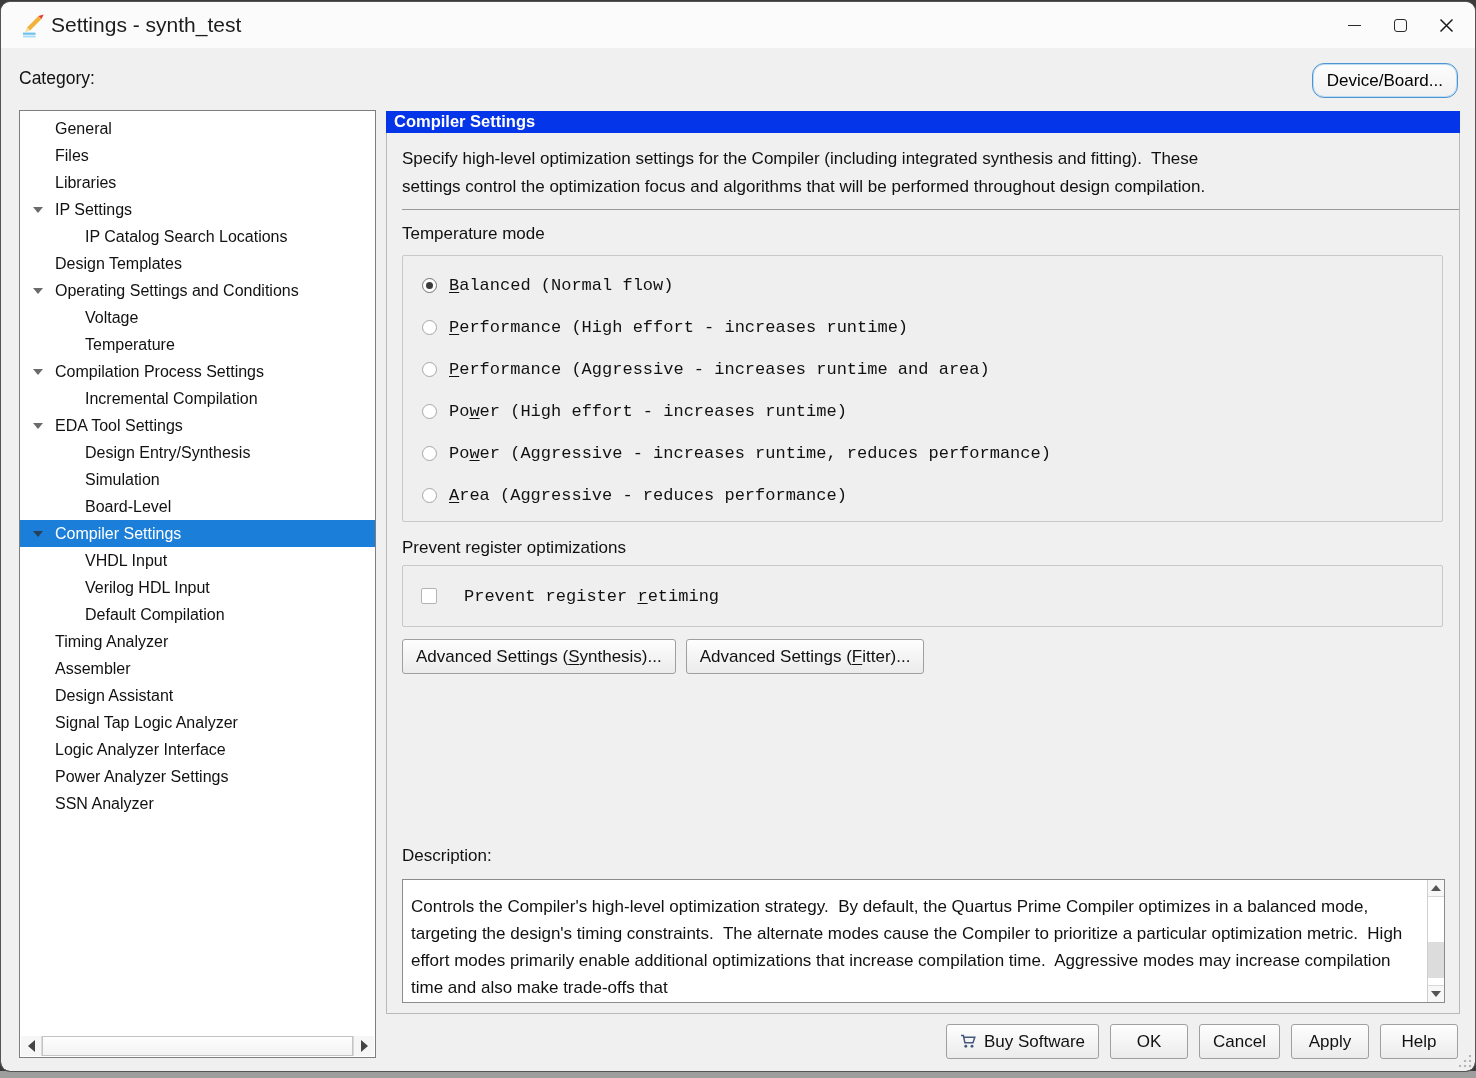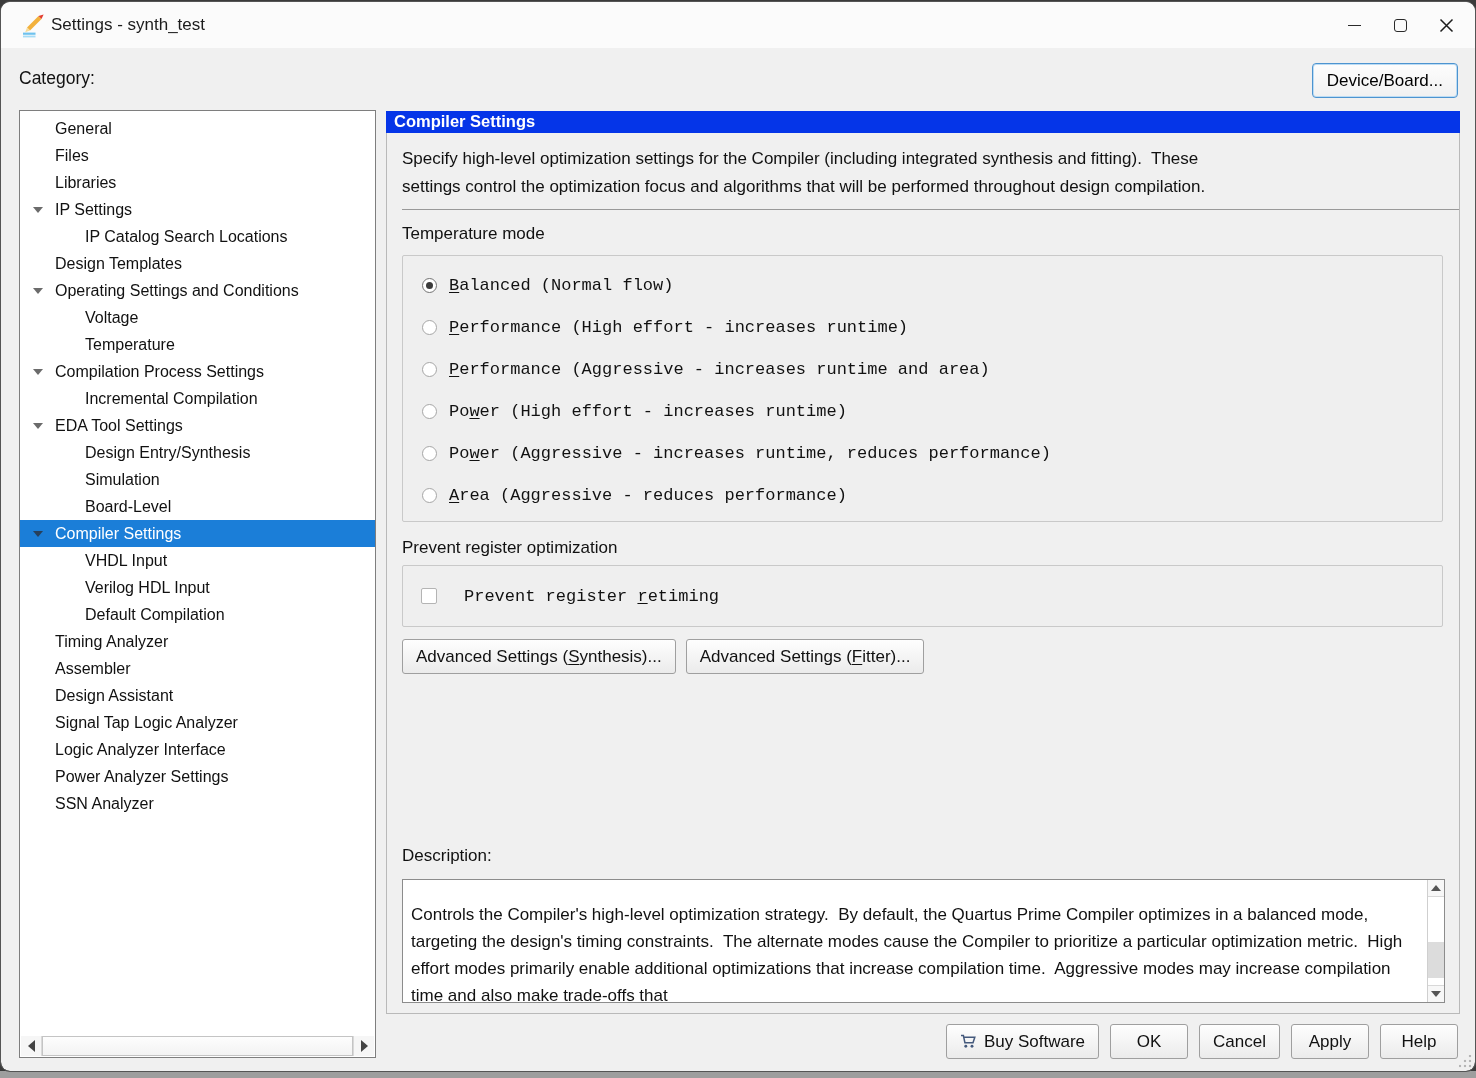--- a/index.html
+++ b/index.html
@@ -15,34 +15,34 @@
     content:""; position:absolute; left:0; right:0; bottom:0; height:7px; background:#9e9e9e;
   }
   .window{
     position:absolute; left:1px; top:2px; right:1px; bottom:7px;
     background:#f0f0f0; border-radius:9px; overflow:hidden;
     outline:1px solid #555; z-index:1;
   }
   
   .titlebar{ position:absolute; left:0; top:0; right:0; height:46px; background:#fbfbfb; }
   .title-icon{ position:absolute; left:18px; top:10px; width:26px; height:26px; }
-  .title-text{ position:absolute; left:50px; top:0; line-height:46px; font-size:17px; color:#1c1c1c; }
+  .title-text{ position:absolute; left:50px; top:0; line-height:46px; font-size:21px; color:#1c1c1c; }
   .win-controls{ position:absolute; right:6px; top:0; height:46px; display:flex; }
   .win-btn{ width:46px; height:46px; display:flex; align-items:center; justify-content:center; cursor:default; }
   .glyph-min{ width:13px; height:0; border-top:1.6px solid #2a2a2a; }
   .glyph-max{ width:13px; height:13px; border:1.6px solid #2a2a2a; border-radius:3px; }
   
   .category-label{ position:absolute; left:18px; top:66px; font-size:17.5px; }
   .device-btn{
     position:absolute; right:17px; top:61px; height:35px; padding:0 14px;
     font-size:17px; line-height:33px;
     background:linear-gradient(#fdfdfd,#f1f1f1);
     border:1px solid var(--focus_border_blue,#4d94d0);
     box-shadow:inset 0 0 0 1px #bcdcf4;
-    border-radius:4px;
+    border-radius:12px;
   }
   
   .sidebar{
     position:absolute; left:18px; top:108px; width:357px; height:948px;
     background:#fff; border:1px solid #7e7e7e;
   }
   .tree-items{ position:absolute; left:0; top:4px; right:0; }
   .tree-row{ position:relative; height:27px; line-height:27px; font-size:16px; white-space:nowrap; }
   .tree-row .lbl{ position:absolute; left:35px; }
   .tree-row.lvl2 .lbl{ left:65px;text-align:center; }
@@ -91,21 +91,21 @@
   .btn{
     height:35px; padding:0 13px; font-size:17px; font-family:"Liberation Sans",sans-serif;
     background:linear-gradient(#fefefe,#ebebeb); border:1px solid #9f9f9f; border-radius:3px;
     display:inline-flex; align-items:center; justify-content:center; color:#111;
   }
   .desc-label{ position:absolute; left:15px; top:735px; font-size:17px; }
   .desc-box{
     position:absolute; left:15px; top:768px; width:1043px; height:124px;
     background:#fff; border:1px solid #8c8c8c;
   }
-  .desc-text{ position:absolute; left:0; top:0; right:17px; bottom:0; padding:21px 8px; font-size:17px; line-height:27px; white-space:pre-wrap; overflow:hidden; }
+  .desc-text{ position:absolute; left:0; top:0; right:17px; bottom:0; padding:13px 8px; font-size:17px; line-height:27px; white-space:pre-wrap; overflow:hidden; }
   .vscroll{ position:absolute; top:0; right:0; bottom:0; width:17px; background:#fff; border-left:1px solid #cfcfcf; }
   .vs-btn{ position:absolute; left:0; right:0; height:17px; display:flex; align-items:center; justify-content:center; background:#f7f7f7; }
   .vs-up{ top:0; border-bottom:1px solid #d8d8d8; }
   .vs-down{ bottom:0; border-top:1px solid #d8d8d8; }
   .vs-thumb{ position:absolute; left:0; right:0; top:62px; height:36px; background:#dcdcdc; }
   
   .footer{ position:absolute; right:17px; bottom:12px; display:flex; gap:11px;padding-left:21px; }
   .btn-std{ min-width:78px; }
   .cart-icon{ margin-right:8px; display:inline-flex; }
   .grip{ position:absolute; right:3px; bottom:3px; width:13px; height:13px;
@@ -275,21 +275,21 @@
         <div class="radio-row">
           <span class="radio"></span>
           <span class="opt-text">Po<u>w</u>er (Aggressive - increases runtime, reduces performance)</span>
         </div>
         <div class="radio-row">
           <span class="radio"></span>
           <span class="opt-text"><u>A</u>rea (Aggressive - reduces performance)</span>
         </div>
       </div>
 
-    <div class="prevent-label">Prevent register optimization</div>
+    <div class="prevent-label">Prevent register optimizations</div>
     <div class="groupbox gb2">
       <span class="checkbox"></span>
       <span class="cb-text">Prevent register <u>r</u>etiming</span>
     </div>
 
     <div class="adv-row">
       <button class="btn">Advanced Settings (<u>S</u>ynthesis)...</button>
       <button class="btn">Advanced Settings (<u>F</u>itter)...</button>
     </div>
 

